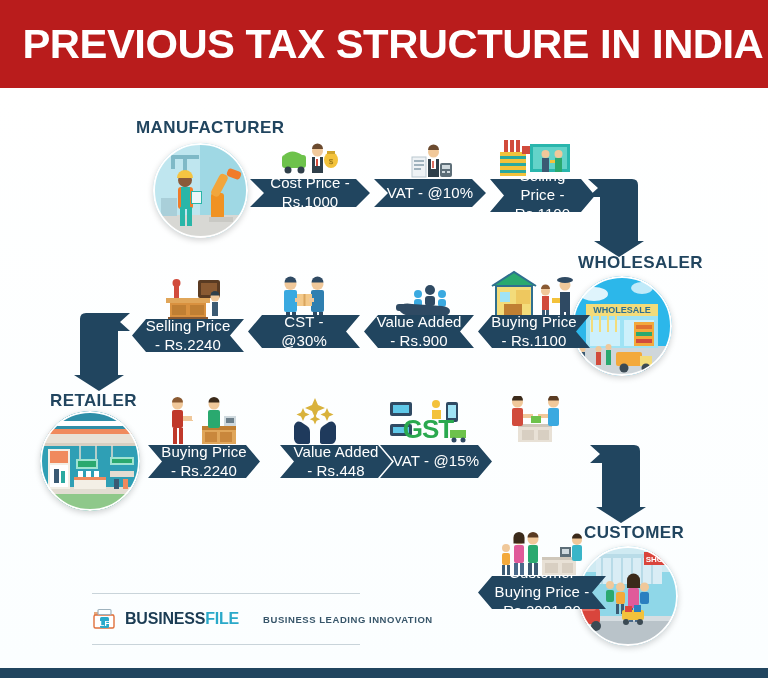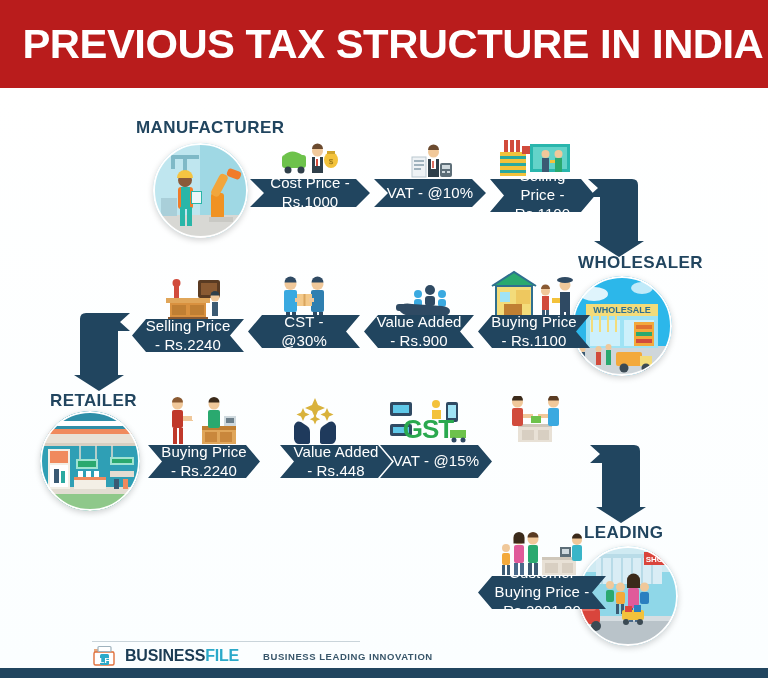--- a/index.html
+++ b/index.html
@@ -80,22 +80,21 @@
   .lconn{position:absolute;}
   
   .mini-ico{position:absolute;}
   .mini-ico svg{display:block;}
   
   .logo-wrap{
     position:absolute;
     display:flex;align-items:center;
     border-top:1.5px solid #c9d4da;
     border-bottom:1.5px solid #c9d4da;
-    padding:1px 0;
-    margin-top:48px;
+    padding:12px 0;
   }
   .logo-icon{width:26px;height:26px;margin-right:7px;flex:0 0 auto;}
   .logo-text{
     font-size:16px;font-weight:bold;letter-spacing:-0.2px;white-space:nowrap;
   }
   .logo-lead{color:#1b3c54;}
   .logo-file{color:#2aa9c9;}
   .logo-div{
     width:1.5px;height:22px;background:#c9d4da;margin:0 12px;
   }
@@ -470,21 +469,21 @@
   <div class="chev right" style="left:380px;top:357px;width:112px;height:33px;">
     <span>VAT - @15%</span>
   </div>
 
   <div class="lconn" style="left:590px;top:357px;">
     <svg width="62" height="78" viewBox="0 0 62 78">
       <path d="M0 0 L44 0 Q50 0 50 6 L50 62 L56 62 L31 78 L6 62 L12 62 L12 18 L0 18 L10 9 Z" fill="#21455f"></path>
     </svg>
   </div>
 
-  <div class="stage-label" style="left:584px;top:435px;">LEADING</div>
+  <div class="stage-label" style="left:584px;top:435px;">CUSTOMER</div>
 
   <div class="node-circle" style="left:578px;top:458px;width:100px;height:100px;">
     <svg width="100" height="100" viewBox="0 0 100 100">
       <defs>
           <clipPath id="cpC">
             <circle cx="50" cy="50" r="50"></circle>
           </clipPath>
         </defs>
       <g clip-path="url(#cpC)">
         <rect width="100" height="100" fill="#8fd7e8"></rect>

